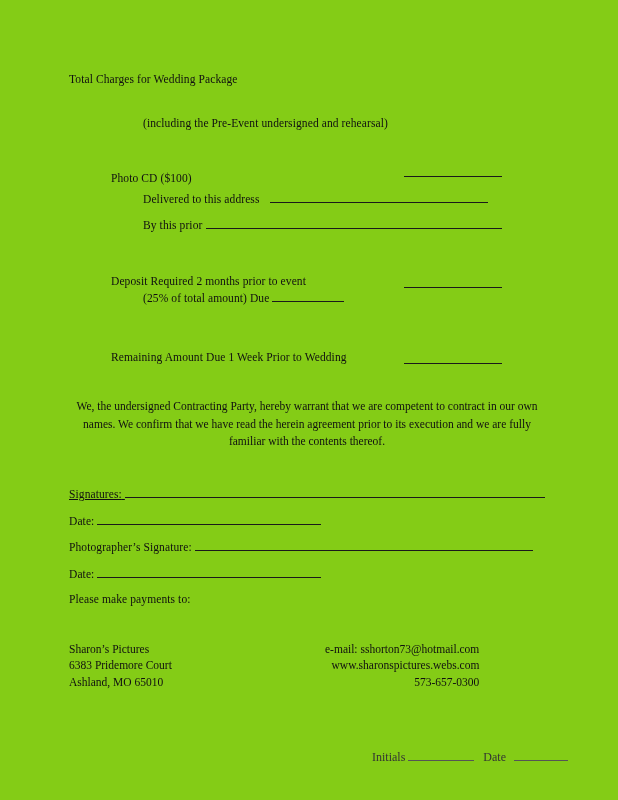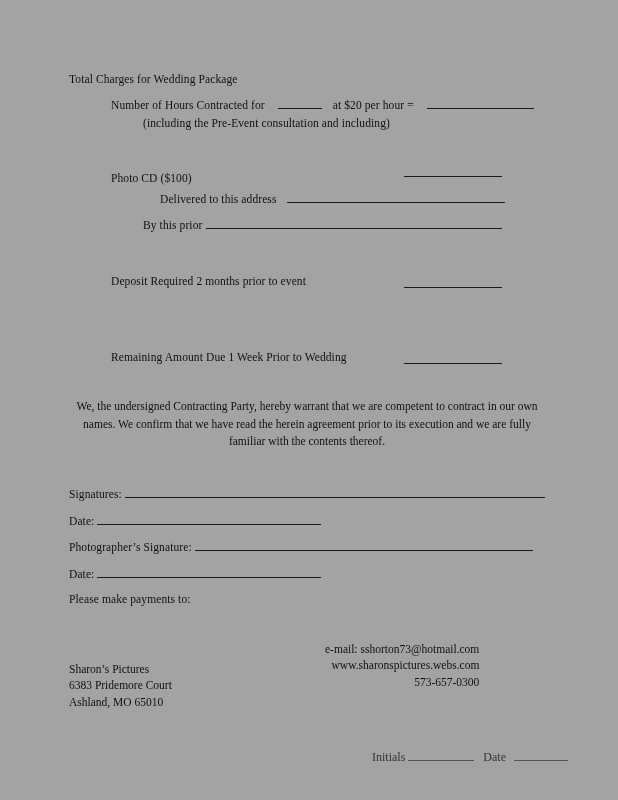--- a/index.html
+++ b/index.html
@@ -4,21 +4,21 @@
 <style>
   html, body {
     margin: 0;
     padding: 0;
     background: #ffffff;
   }
   .page {
     position: relative;
     width: 618px;
     height: 800px;
-    background: #a3a3a3;
+    background: #84cc16;
     font-family: "Liberation Serif", "DejaVu Serif", serif;
     color: #101010;
     overflow: hidden;
   }
 
   
   .row {
     position: absolute;
     white-space: nowrap;
     font-size: 11.5px;
@@ -64,52 +64,50 @@
     border-bottom: 1px solid #555555;
   }
 </style>
 </head>
 <body>
 
 <div class="page">
 
   <div class="row" style="left:69px; top:72px;">Total Charges for Wedding Package</div>
 
-  <div class="row" style="left:111px; top:98px;">
-    <span>Number of Hours Contracted for</span>
-    <span class="rule" style="width:44px; margin:0 8px 0 10px;"></span>
-    <span>at $20 per hour =</span>
-    <span class="rule" style="width:107px; margin-left:10px;"></span>
-  </div>
 
-  <div class="row" style="left:143px; top:116px;">(including the Pre-Event consultation and including)</div>
+  <div class="row" style="left:143px; top:116px;">(including the Pre-Event undersigned and rehearsal)</div>
 
   <div class="row" style="left:111px; top:163px;margin-top:8px;">Photo CD ($100)</div>
   <div class="rule-abs" style="left:404px; top:176px; width:98px;"></div>
 
-  <div class="row" style="left:160px; top:192px;">
+  <div class="row" style="left:143px; top:192px;">
     <span>Delivered to this address</span>
     <span class="rule" style="width:218px; margin-left:7px;"></span>
   </div>
 
   <div class="row" style="left:143px; top:218px;">
     <span>By this prior</span>
     <span class="rule" style="width:296px; margin-left:1px;"></span>
   </div>
 
   <div class="row" style="left:111px; top:274px;">Deposit Required 2 months prior to event</div>
   <div class="rule-abs" style="left:404px; top:287px; width:98px;"></div>
 
+  <div class="row" style="left:143px; top:291px;">
+    <span>(25% of total amount)   Due</span>
+    <span class="rule" style="width:72px;"></span>
+  </div>
 
   <div class="row" style="left:111px; top:350px;">Remaining Amount Due 1 Week Prior to Wedding</div>
   <div class="rule-abs" style="left:404px; top:363px; width:98px;"></div>
 
   <div class="para" style="left:69px; top:398px; width:476px;">We, the undersigned Contracting Party, hereby warrant that we are competent to contract in our own names.  We confirm that we have read the herein agreement prior to its execution and we are fully familiar with the contents thereof.</div>
 
-  <div class="row" style="left:69px; top:487px;">
+  <div class="row" style="left:69px; top:487px;text-decoration:underline;">
     <span>Signatures:</span>
     <span class="rule" style="width:420px;"></span>
   </div>
 
   <div class="row" style="left:69px; top:514px;">
     <span>Date:</span>
     <span class="rule" style="width:224px;"></span>
   </div>
 
   <div class="row" style="left:69px; top:540px;">
@@ -117,21 +115,21 @@
     <span class="rule" style="width:161px;"></span><span class="rule" style="width:177px;"></span>
   </div>
 
   <div class="row" style="left:69px; top:567px;">
     <span>Date:</span>
     <span class="rule" style="width:224px;"></span>
   </div>
 
   <div class="row" style="left:69px; top:592px;">Please make payments to:</div>
 
-  <div class="contact-col" style="left:69px; top:641px;margin-top:20px;">Sharon’s Pictures
+  <div class="contact-col" style="left:69px; top:641px;">Sharon’s Pictures
 6383 Pridemore Court
 Ashland, MO  65010</div>
 
   <div class="contact-col" style="left:325px; top:641px;text-align:right;">e-mail:  sshorton73@hotmail.com
 www.sharonspictures.webs.com
 573-657-0300</div>
 
   <div class="footer" style="left:372px; top:750px;">
     <span>Initials</span>
     <span class="rule" style="width:66px;"></span>

